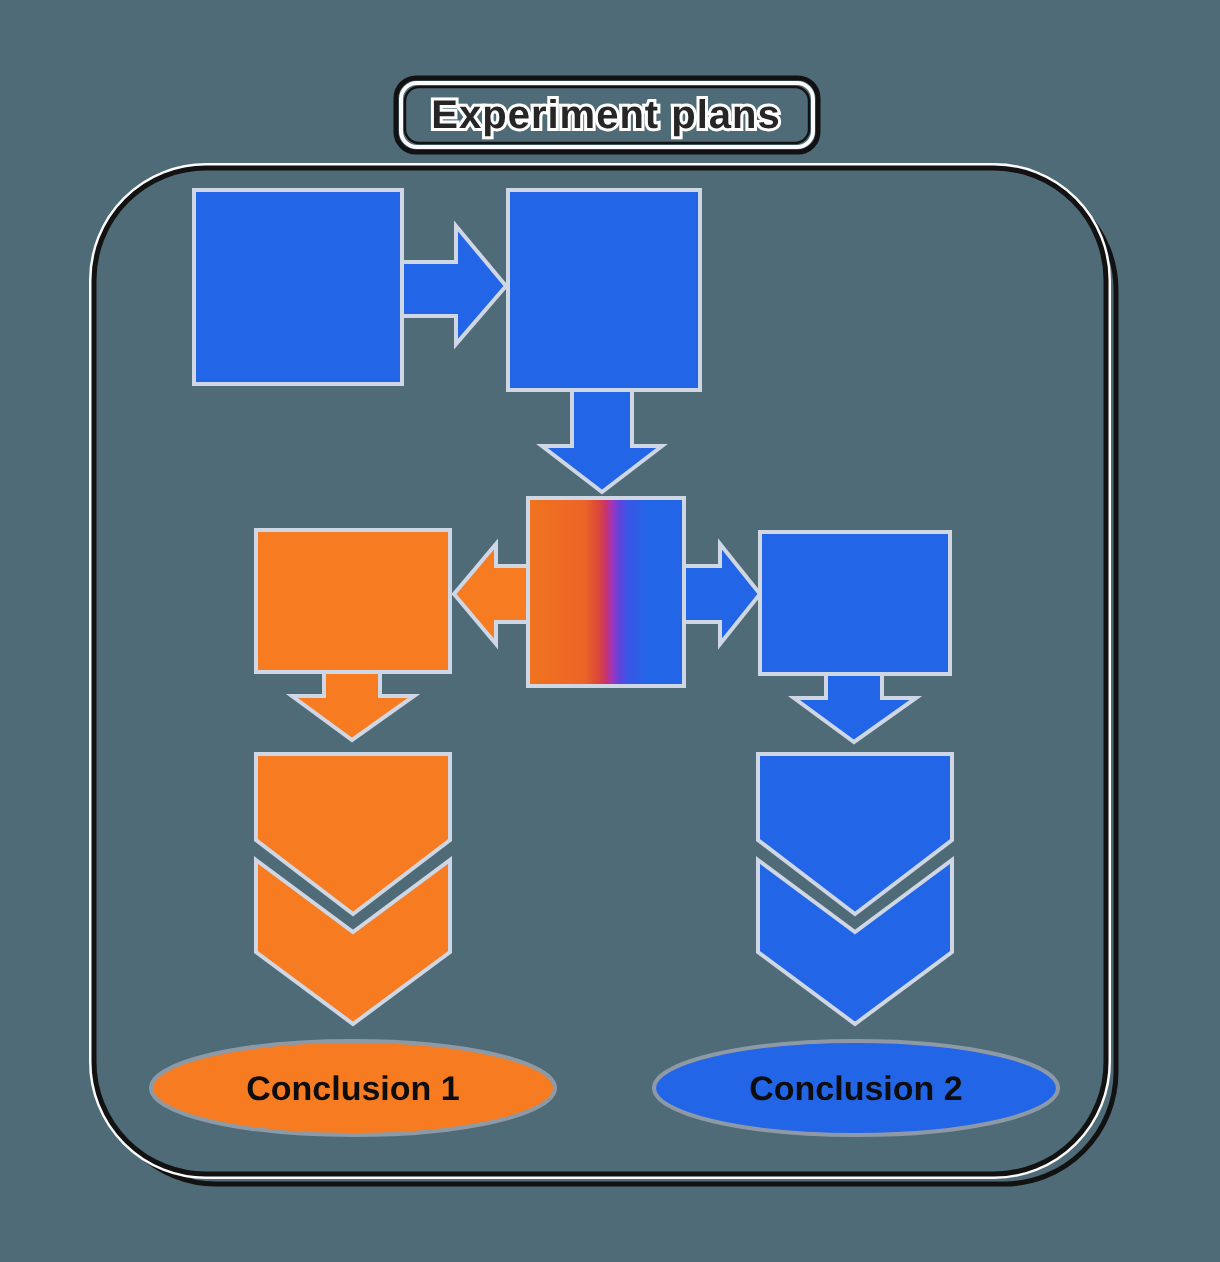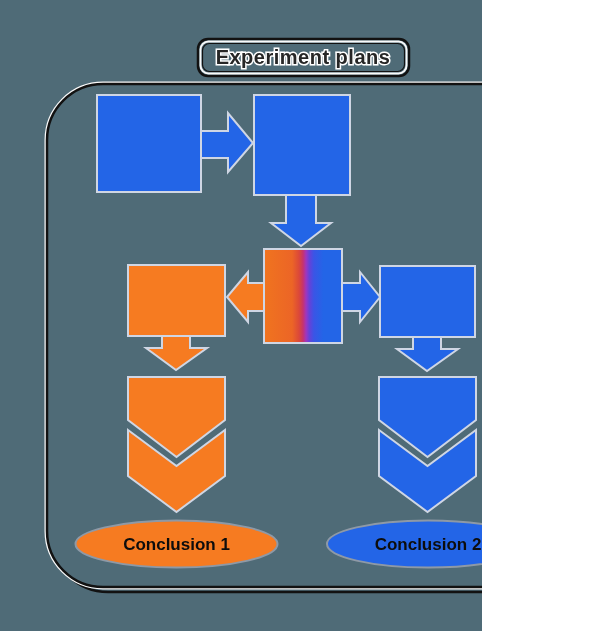--- a/index.html
+++ b/index.html
@@ -1,17 +1,17 @@
 <!DOCTYPE html>
 <html><head>
 <meta charset="utf-8">
 <style>
   html,body{margin:0;padding:0;}
   body{font-family:"Liberation Sans",sans-serif;}
-  .stage{position:relative;width:482px;height:631px;overflow:hidden;}
+  .stage{position:relative;width:610px;height:631px;overflow:hidden;}
   .stage svg{display:block;}
   .flow-shape{stroke:#cfd6e4;stroke-width:2;stroke-linejoin:miter;}
   .concl-ellipse{stroke:#8e99a6;stroke-width:2;}
   .outline-black{fill:none;stroke:#121212;}
   .outline-white{fill:none;stroke:#fafafa;}
   .title-text{font-weight:bold;font-size:20px;fill:#262626;stroke:#ffffff;stroke-width:3px;paint-order:stroke;letter-spacing:0.5px;}
   .concl-text{font-weight:bold;font-size:17px;fill:#0d0d0d;}
   text{font-family:"Liberation Sans",sans-serif;}
 </style>
 </head>

